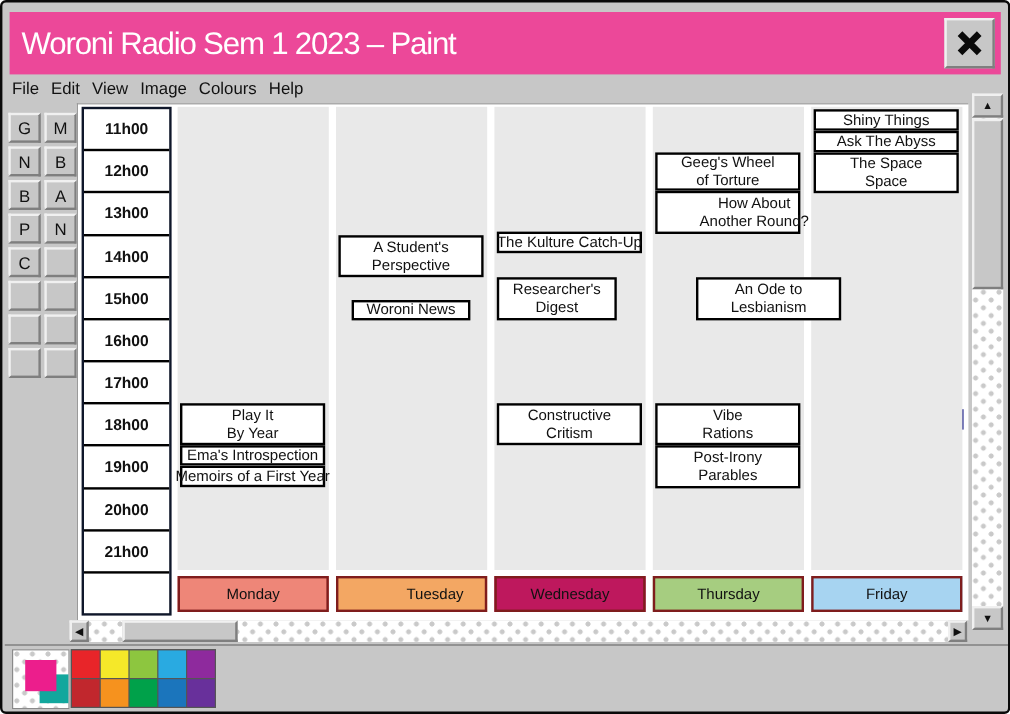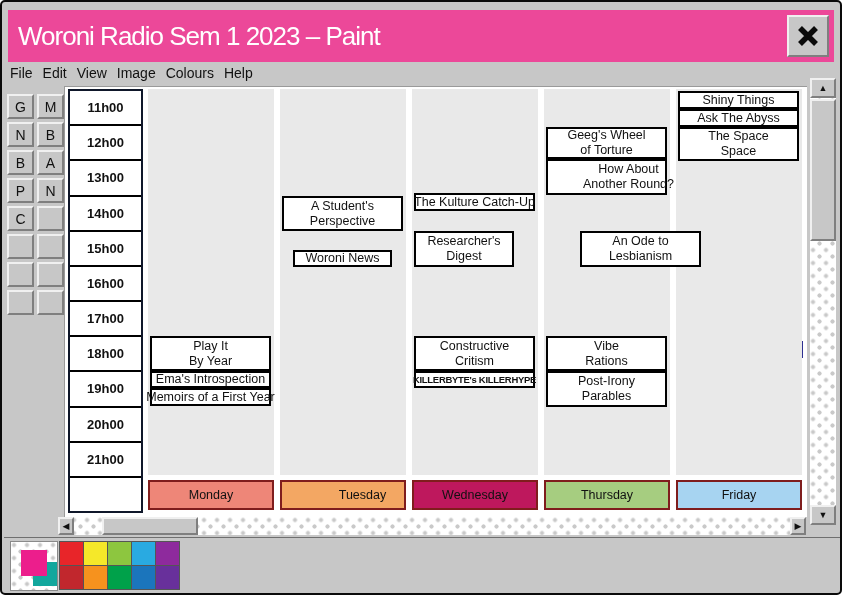--- a/index.html
+++ b/index.html
@@ -399,23 +399,20 @@
         <div>The Kulture Catch-Up</div>
       </div>
       <div class="show" style="left: 349px; width: 100px; top: 144px; height: 36px;">
         <div>Researcher's</div>
         <div>Digest</div>
       </div>
       <div class="show" style="left: 349px; width: 121px; top: 249px; height: 35px;">
         <div>Constructive</div>
         <div>Critism</div>
       </div>
-      <div class="show small" style="left: 349px; width: 121px; top: 284px; height: 17px;">
-        <div>KILLERBYTE's KILLERHYPE</div>
-      </div>
       <div class="show" style="left: 481px; width: 121px; top: 40px; height: 32px;">
         <div>Geeg's Wheel</div>
         <div>of Torture</div>
       </div>
       <div class="show" style="left: 481px; width: 121px; top: 72px; height: 36px; padding-left: 44px;">
         <div>How About</div>
         <div>Another Round?</div>
       </div>
       <div class="show" style="left: 487px; width: 121px; top: 144px; height: 36px; margin-left: 28px;">
         <div>An Ode to</div>

